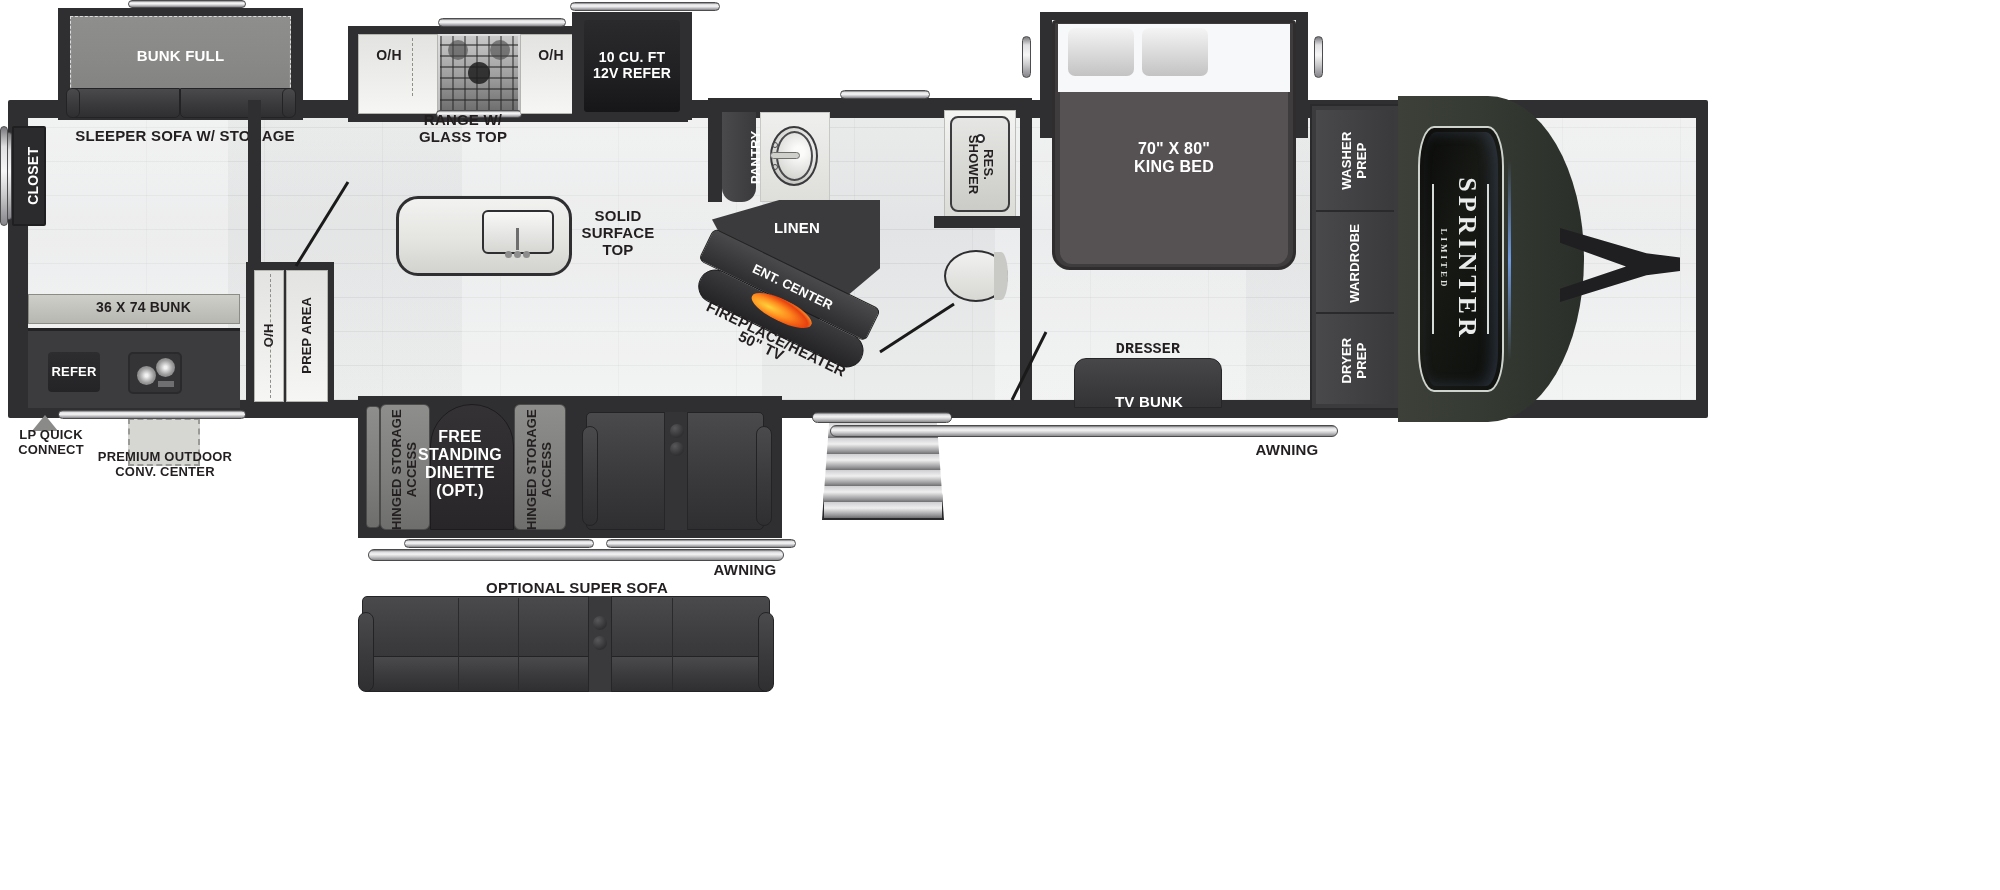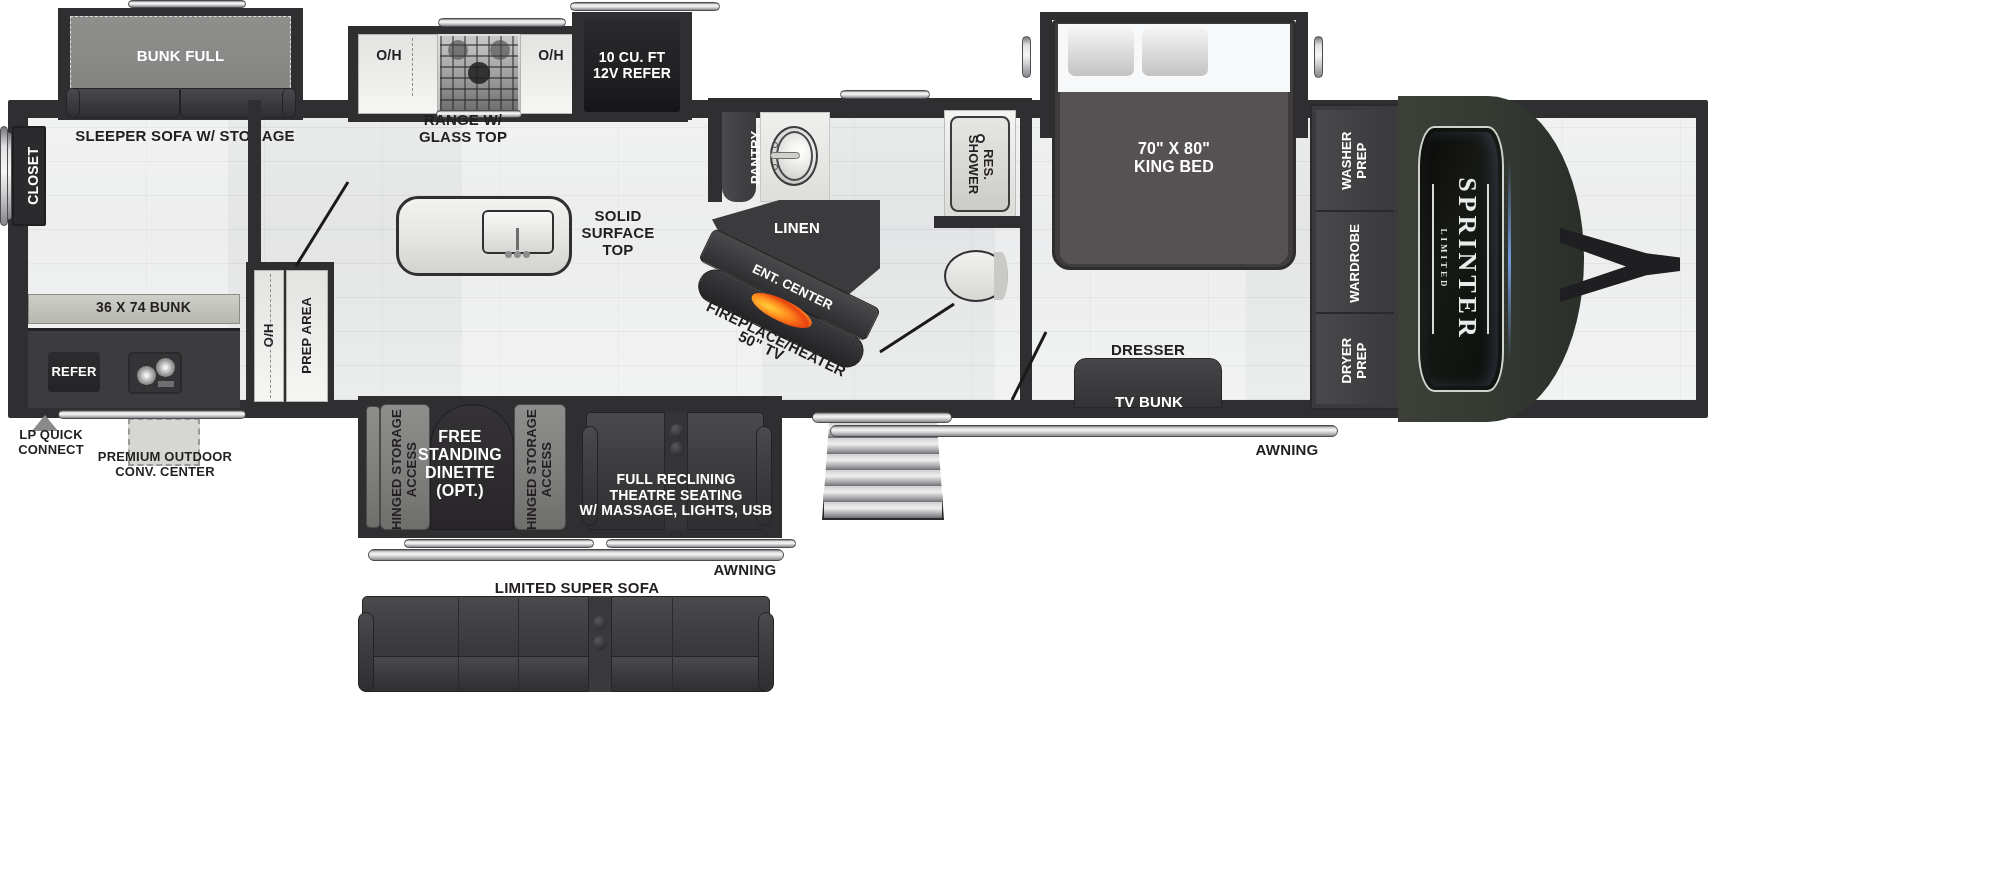--- a/index.html
+++ b/index.html
@@ -282,21 +282,21 @@
               background:linear-gradient(180deg,#f4f4f4,#c3c3c3);"></div>
   <div class="abs" style="left:1060px; top:92px; width:228px; height:172px; background:#565254; border-radius:0 0 12px 12px;"></div>
   <div class="lbl w" style="left:1060px; top:140px; width:228px; font-size:16px;">70" X 80"
 KING BED</div>
 
   <div class="abs rail-sm" style="left:1022px; top:36px; width:9px; height:42px;"></div>
   <div class="abs rail-sm" style="left:1314px; top:36px; width:9px; height:42px;"></div>
 
   <div class="abs" style="left:1074px; top:358px; width:148px; height:50px;
               background:linear-gradient(180deg,#47474a,#333336); border-radius:12px 12px 0 0; border:1px solid #262628;"></div>
-  <div class="lbl" style="left:1062px; top:342px; width:172px; font-size:15px;">DRESSER</div>
+  <div class="lbl" style="left:1062px; top:342px; width:172px; font-size:15px;font-family:Liberation Mono, monospace;">DRESSER</div>
   <div class="lbl w" style="left:1082px; top:394px; width:134px; font-size:15px;">TV BUNK</div>
   <svg class="abs" style="left:1008px; top:330px;" width="42" height="74">
     <line x1="38" y1="2" x2="4" y2="70" stroke="#1a1a1a" stroke-width="3"></line>
   </svg>
 
   <div class="abs" style="left:1310px; top:104px; width:90px; height:306px; background:#3b3b3d; border:2px solid #2a2a2c;"></div>
   <div class="abs" style="left:1316px; top:110px; width:78px; height:102px; border-bottom:2px solid #2a2a2c;
               background:linear-gradient(90deg,#49494b,#3a3a3c);"></div>
   <div class="lbl w rot90" style="left:1314px; top:146px; width:82px; font-size:13px;">WASHER
 PREP</div>
@@ -347,42 +347,39 @@
   <div class="abs cushion-lite" style="left:514px; top:404px; width:52px; height:126px; border-radius:6px;"></div>
   <div class="lbl rot90" style="left:478px; top:455px; width:124px; font-size:13px;">HINGED STORAGE
 ACCESS</div>
 
   <div class="abs cushion" style="left:586px; top:412px; width:178px; height:118px; border-radius:5px;"></div>
   <div class="abs cushion" style="left:582px; top:426px; width:16px; height:100px; border-radius:8px;"></div>
   <div class="abs cushion" style="left:756px; top:426px; width:16px; height:100px; border-radius:8px;"></div>
   <div class="abs" style="left:664px; top:412px; width:24px; height:118px; background:#343436; border-left:1px solid #262628; border-right:1px solid #262628;"></div>
   <div class="abs knob" style="left:670px; top:424px; width:14px; height:14px;"></div>
   <div class="abs knob" style="left:670px; top:442px; width:14px; height:14px;"></div>
-  <div class="lbl w" style="left:560px; top:472px; width:232px; font-size:14px;">FULL RECLINING
-THEATRE SEATING
-W/ MASSAGE, LIGHTS, USB</div>
 
   <div class="abs rail-sm" style="left:404px; top:539px; width:190px; height:9px;"></div>
   <div class="abs rail-sm" style="left:606px; top:539px; width:190px; height:9px;"></div>
 
   <div class="abs" style="left:822px; top:420px; width:122px; height:100px;
               background:
                 repeating-linear-gradient(180deg,
                   #cfcfd1 0px, #f0f0f1 6px, #9a9a9c 13px, #6f6f71 16px);
               border:2px solid #2a2a2c;
               clip-path:polygon(6% 0%, 94% 0%, 100% 100%, 0% 100%);"></div>
   <div class="abs rail" style="left:812px; top:412px; width:140px; height:11px;"></div>
 
   <div class="abs rail" style="left:830px; top:425px; width:508px; height:12px;"></div>
   <div class="lbl" style="left:1232px; top:442px; width:110px; font-size:15px;">AWNING</div>
 
   <div class="abs rail" style="left:368px; top:549px; width:416px; height:12px;"></div>
   <div class="lbl" style="left:690px; top:562px; width:110px; font-size:15px;">AWNING</div>
 
-  <div class="lbl" style="left:458px; top:580px; width:238px; font-size:15px;">LIMITED SUPER SOFA</div>
+  <div class="lbl" style="left:458px; top:580px; width:238px; font-size:15px;">OPTIONAL SUPER SOFA</div>
   <div class="abs" style="left:362px; top:596px; width:408px; height:96px;
               background:linear-gradient(180deg,#4a4a4c 0%,#3b3b3d 50%,#313133 100%); border-radius:5px; border:1px solid #242426;"></div>
   <div class="abs cushion" style="left:364px; top:656px; width:404px; height:36px; border-radius:0 0 5px 5px;"></div>
   <div class="abs cushion" style="left:358px; top:612px; width:16px; height:80px; border-radius:8px;"></div>
   <div class="abs cushion" style="left:758px; top:612px; width:16px; height:80px; border-radius:8px;"></div>
   <div class="abs" style="left:588px; top:596px; width:24px; height:96px; background:#3a3a3c; border-left:1px solid #262628; border-right:1px solid #262628;"></div>
   <div class="abs knob" style="left:593px; top:616px; width:14px; height:14px;"></div>
   <div class="abs knob" style="left:593px; top:636px; width:14px; height:14px;"></div>
   <div class="abs" style="left:458px; top:598px; width:1px; height:92px; background:#2a2a2c;"></div>
   <div class="abs" style="left:518px; top:598px; width:1px; height:92px; background:#2a2a2c;"></div>

